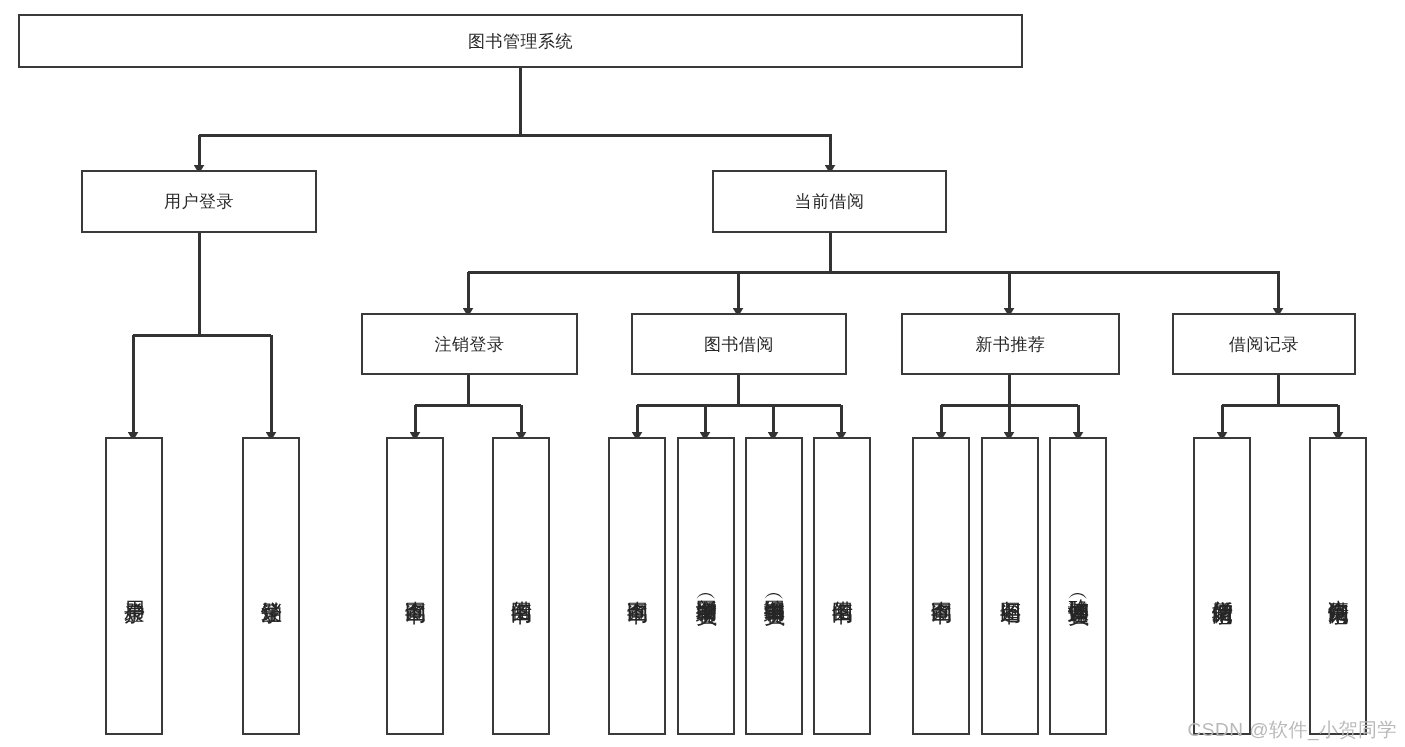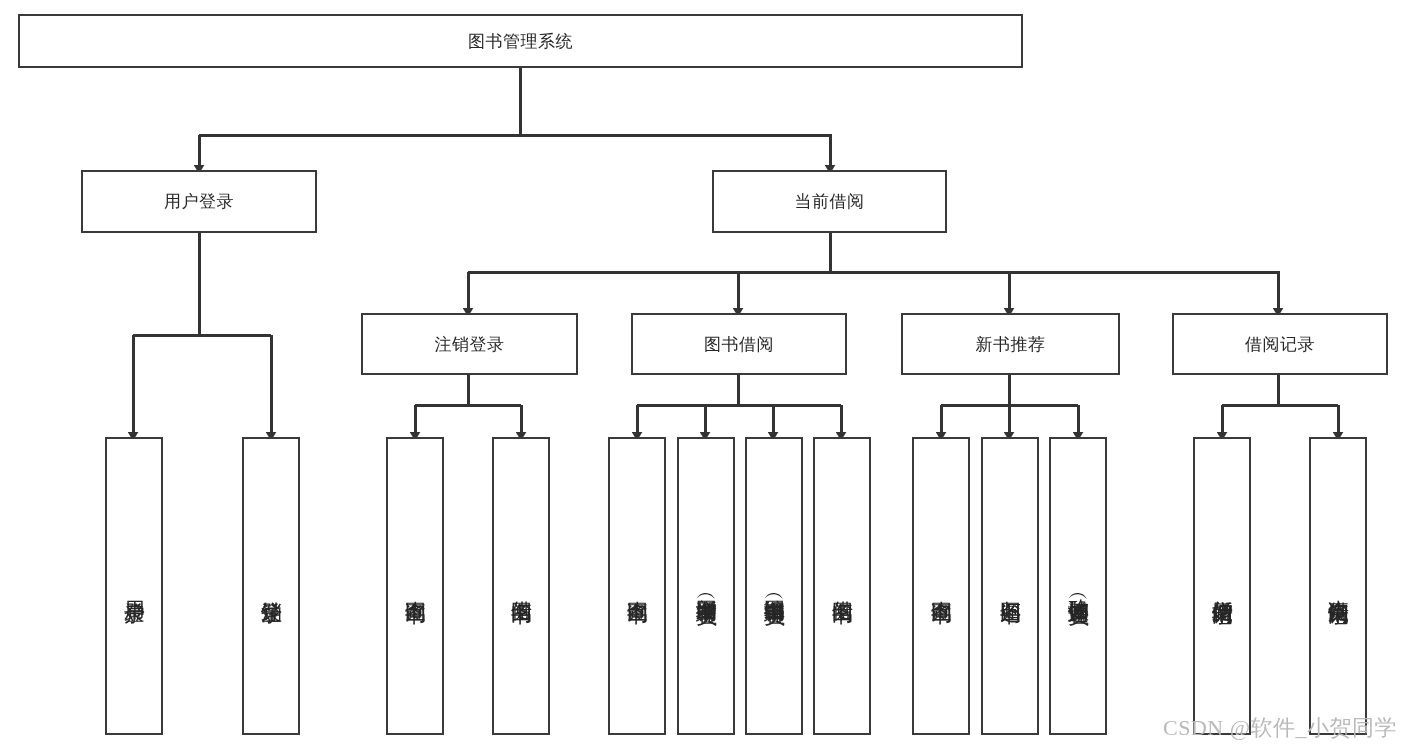--- a/index.html
+++ b/index.html
@@ -52,25 +52,25 @@
   }
   .node.vert .vtext {
     writing-mode: vertical-rl;
     text-orientation: upright;
     white-space: nowrap;
   }
   #watermark {
     position: absolute;
     right: 8px;
     bottom: 4px;
-    font-size: 22px;
+    font-size: 19px;
     color: #b9b9b9;
     letter-spacing: 0.5px;
     white-space: nowrap;
-    font-family: Liberation Serif, serif;
+    font-family: Liberation Sans, sans-serif;
   }
 </style>
 </head>
 <body>
 
 <div id="diagram-root">
 
   <svg id="edge-layer" viewBox="0 0 1405 747" width="1405" height="747" xmlns="http://www.w3.org/2000/svg">
     <defs>
       <marker id="arrowhead" markerWidth="9" markerHeight="11" refX="1.2" refY="5.5" orient="auto" markerUnits="userSpaceOnUse">
@@ -138,21 +138,21 @@
 
   <div class="node horiz" style="left:361px; top:313px; width:217px; height:62px;">
     <span>注销登录</span>
   </div>
   <div class="node horiz" style="left:631px; top:313px; width:216px; height:62px;text-align:right;">
     <span>图书借阅</span>
   </div>
   <div class="node horiz" style="left:901px; top:313px; width:219px; height:62px;">
     <span>新书推荐</span>
   </div>
-  <div class="node horiz" style="left:1172px; top:313px; width:216px; height:62px;">
+  <div class="node horiz" style="left:1172px; top:313px; width:184px; height:62px;">
     <span>借阅记录</span>
   </div>
 
   <div class="node vert" style="left:105px; top:437px; width:58px; height:298px;">
     <span class="vtext">用户登录</span>
   </div>
   <div class="node vert" style="left:242px; top:437px; width:58px; height:298px;">
     <span class="vtext">注销登录</span>
   </div>
 

